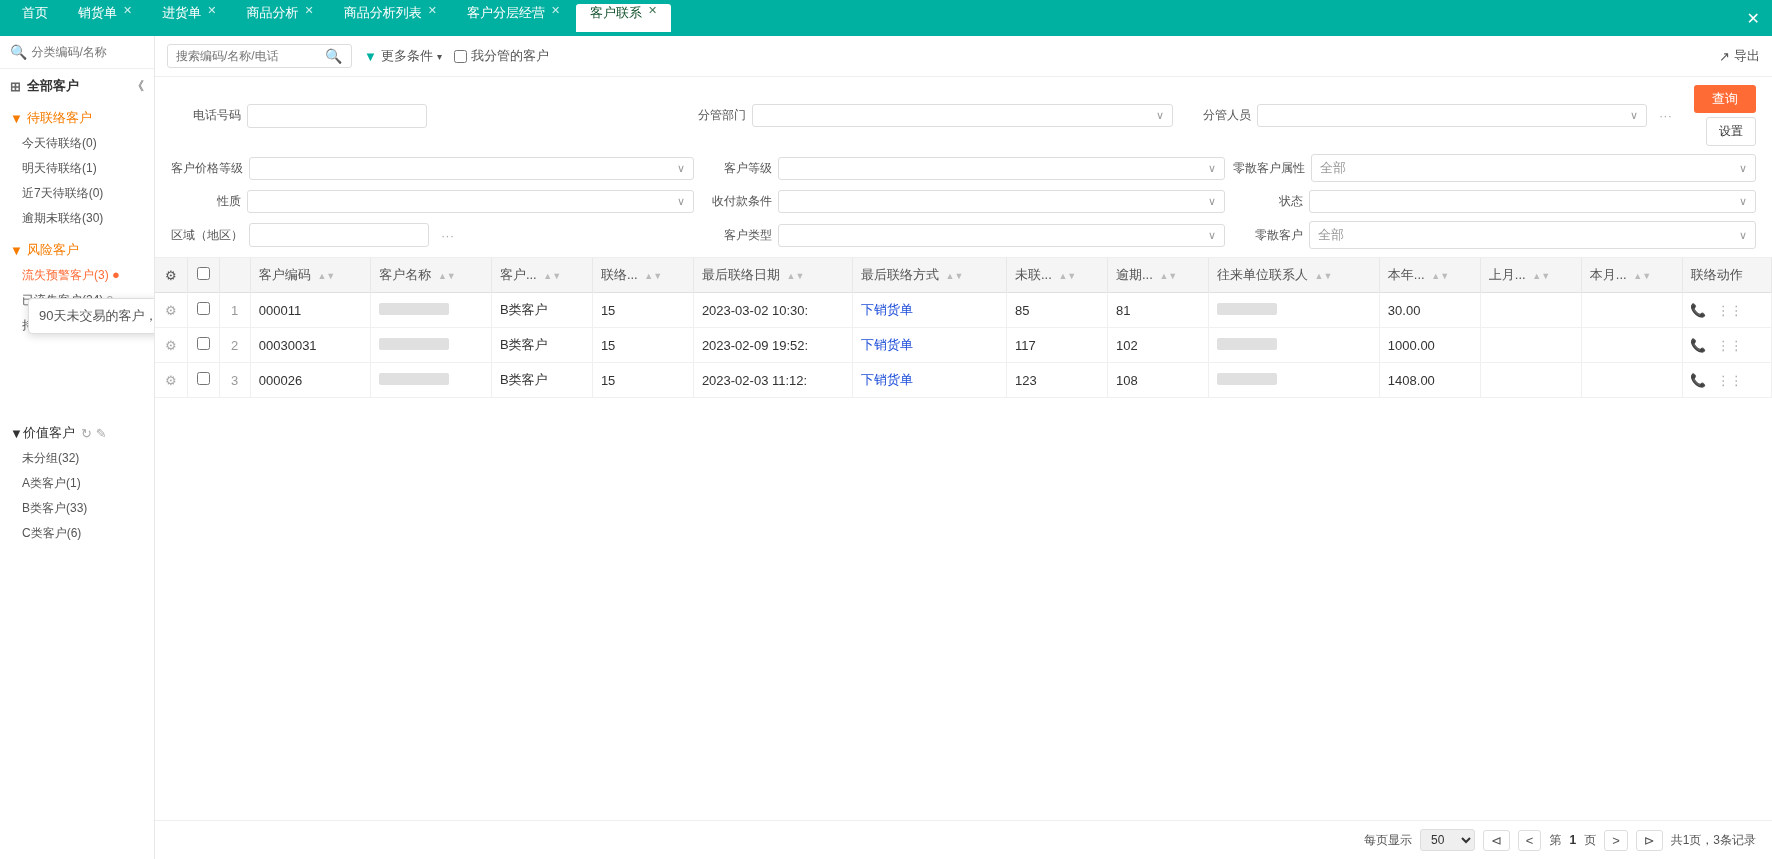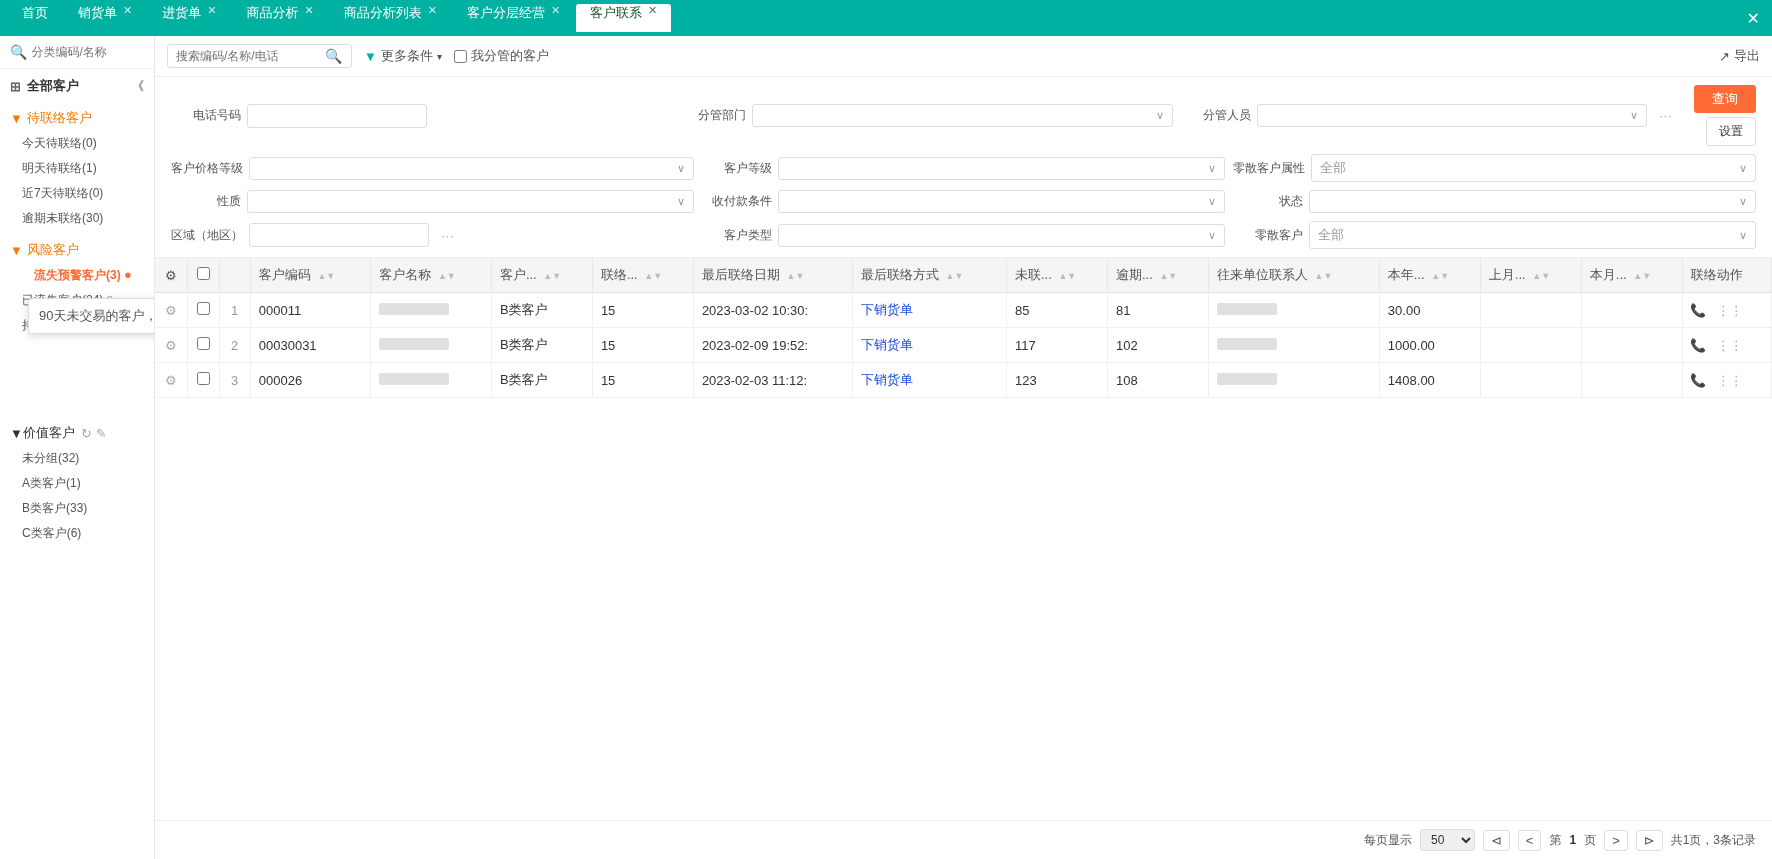--- a/index.html
+++ b/index.html
@@ -47,21 +47,21 @@
 
     .sidebar-section-title {
       display: flex; align-items: center; padding: 6px 10px 4px;
       color: #f57c00; font-size: 12px; cursor: pointer;
     }
     .sidebar-section-title .arrow { margin-right: 4px; }
 
     .sidebar-item {
       padding: 4px 10px 4px 22px; color: #555; cursor: pointer; font-size: 12px;
     }
-    .sidebar-item.active { color: #ff6b35; font-weight: bold; text-align: center; }
+    .sidebar-item.active { color: #ff6b35; font-weight: normal; }
 
     .sidebar-section-title2 {
       display: flex; align-items: center; padding: 6px 10px 4px;
       color: #333; font-size: 12px; cursor: pointer;
     }
 
     .tooltip-box {
       position: absolute; left: 28px; top: 262px; z-index: 100;
       background: #fff; border: 1px solid #ddd; padding: 8px 10px;
       border-radius: 4px; font-size: 12px; color: #555;

